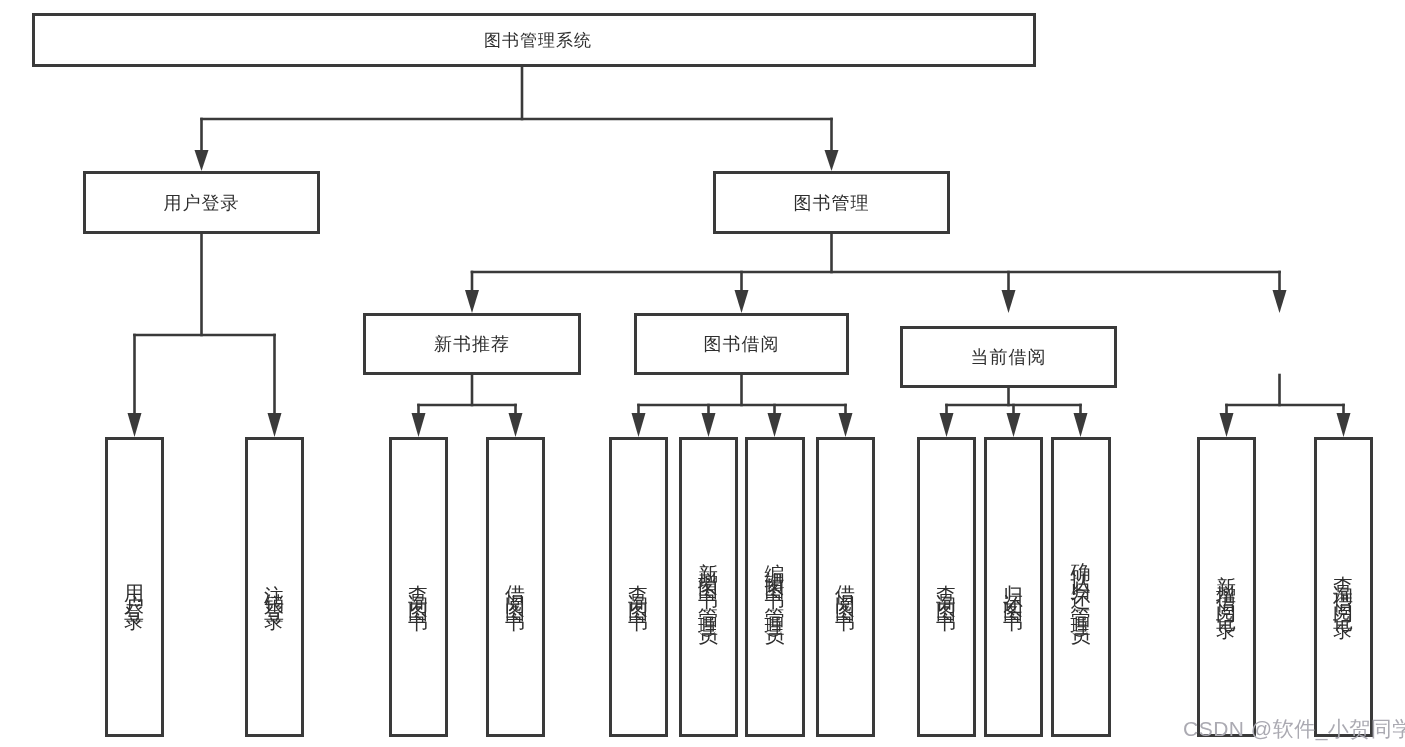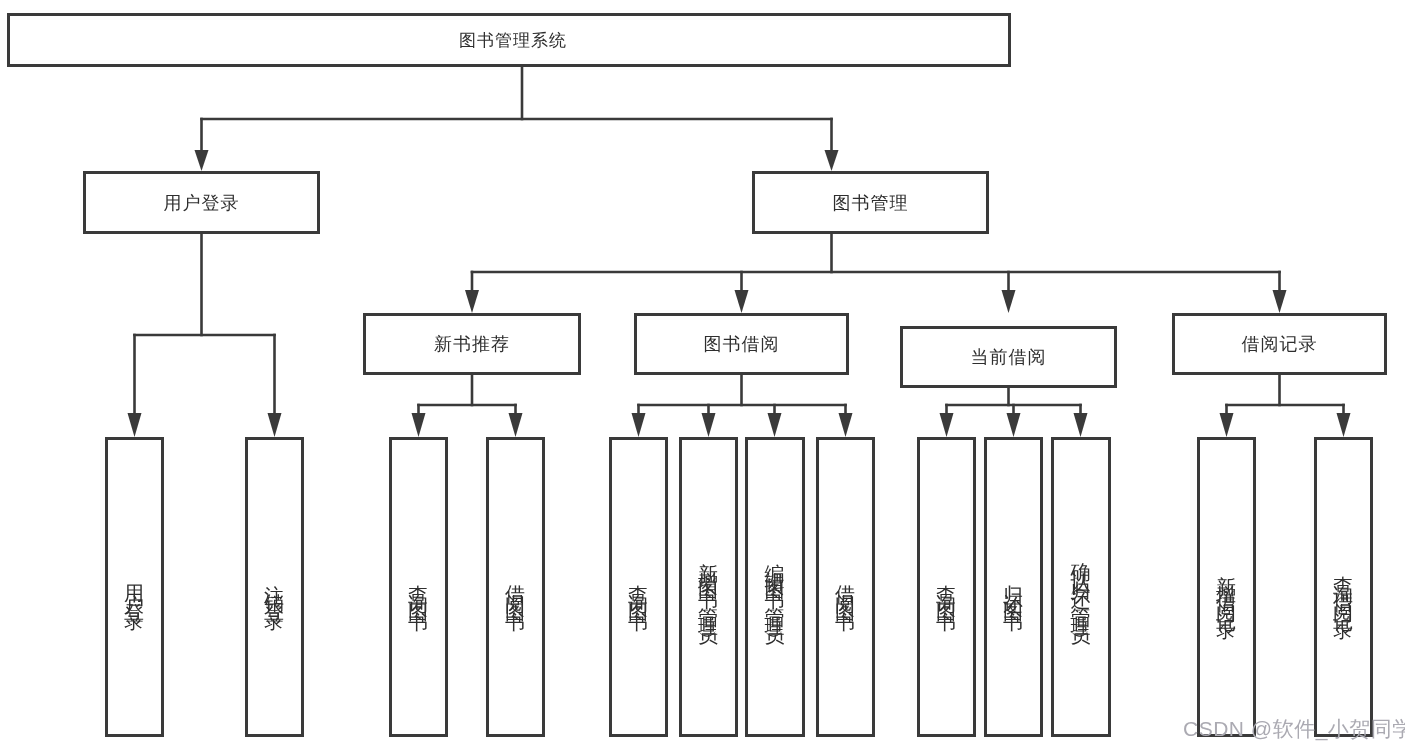--- a/index.html
+++ b/index.html
@@ -120,42 +120,39 @@
     <polygon points="1073.5,413 1087.5,413 1080.5,437"></polygon>
 
     <path d="M1279.5 375 V405"></path>
     <path d="M1226.5 405 H1343.5"></path>
     <path d="M1226.5 405 V416"></path>
     <polygon points="1219.5,413 1233.5,413 1226.5,437"></polygon>
     <path d="M1343.5 405 V416"></path>
     <polygon points="1336.5,413 1350.5,413 1343.5,437"></polygon>
   </svg>
 
-  <div class="node h root" style="left:7px; top:13px; width:1004px; height:54px;padding-left:8px;">
+  <div class="node h root" style="left:32px; top:13px; width:1004px; height:54px;padding-left:8px;">
     <span>图书管理系统</span>
   </div>
 
   <div class="node h" style="left:83px; top:171px; width:237px; height:63px;">
     <span>用户登录</span>
   </div>
-  <div class="node h" style="left:752px; top:171px; width:237px; height:63px;">
+  <div class="node h" style="left:713px; top:171px; width:237px; height:63px;">
     <span>图书管理</span>
   </div>
 
   <div class="node h" style="left:363px; top:313px; width:218px; height:62px;">
     <span>新书推荐</span>
   </div>
   <div class="node h" style="left:634px; top:313px; width:215px; height:62px;">
     <span>图书借阅</span>
   </div>
   <div class="node h" style="left:900px; top:326px; width:217px; height:62px;">
     <span>当前借阅</span>
-  </div>
-  <div class="node h" style="left:1172px; top:313px; width:215px; height:62px;">
-    <span>借阅记录</span>
   </div>
 
   <div class="node" style="left:105px; top:437px; width:59px; height:300px;">
     <span class="leaf-label">用户登录</span>
   </div>
   <div class="node" style="left:245px; top:437px; width:59px; height:300px;">
     <span class="leaf-label">注销登录</span>
   </div>
 
   <div class="node" style="left:389px; top:437px; width:59px; height:300px;">

